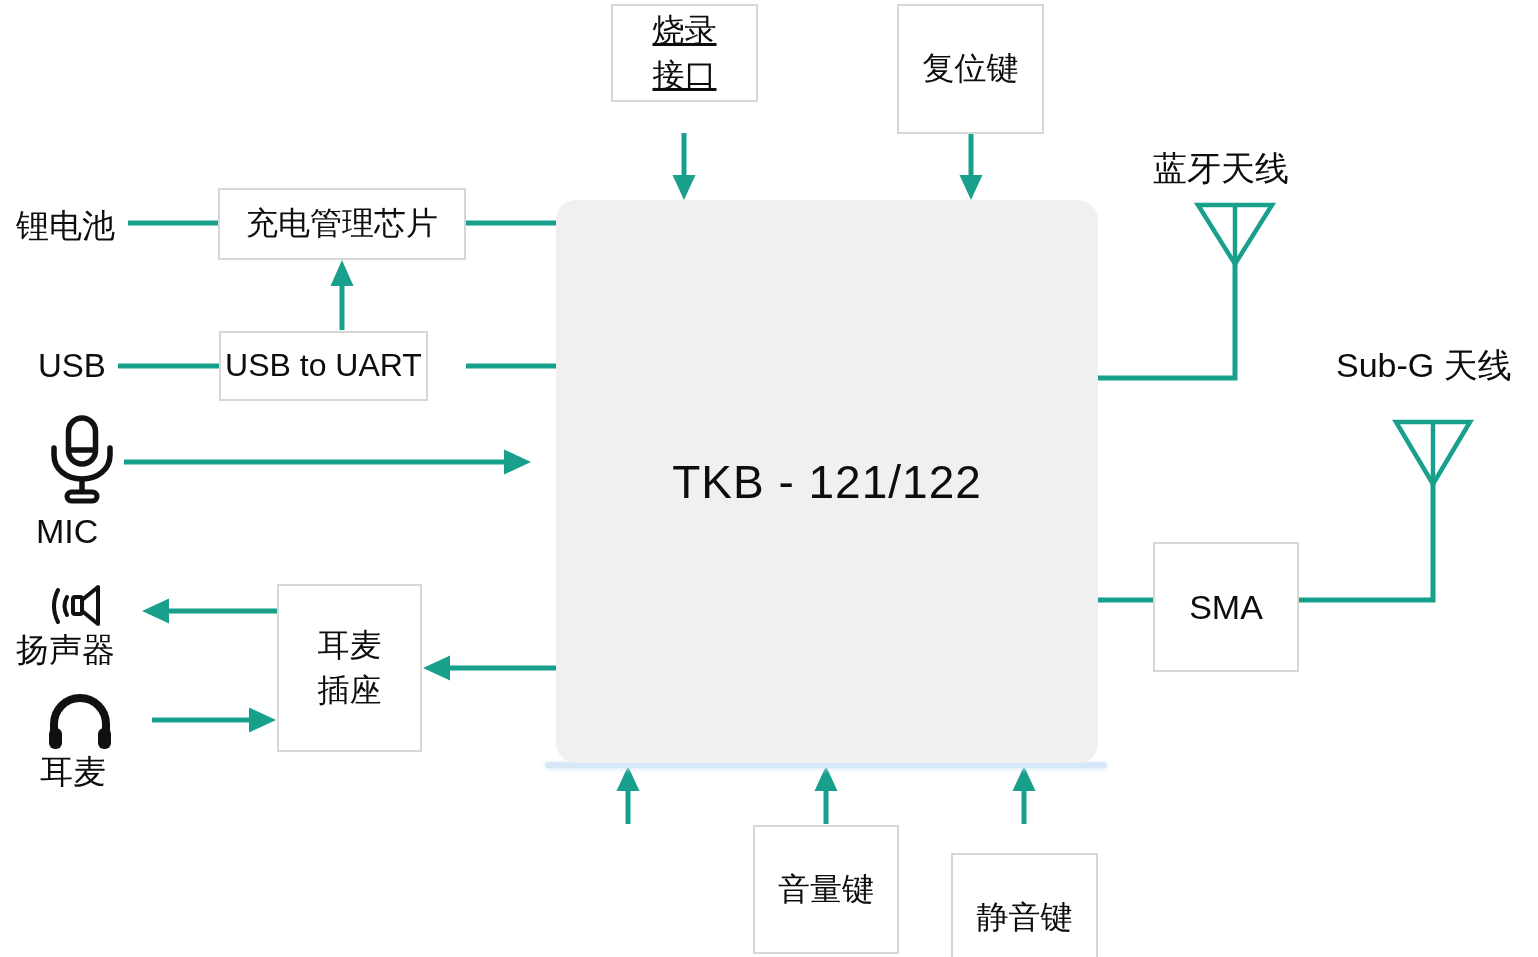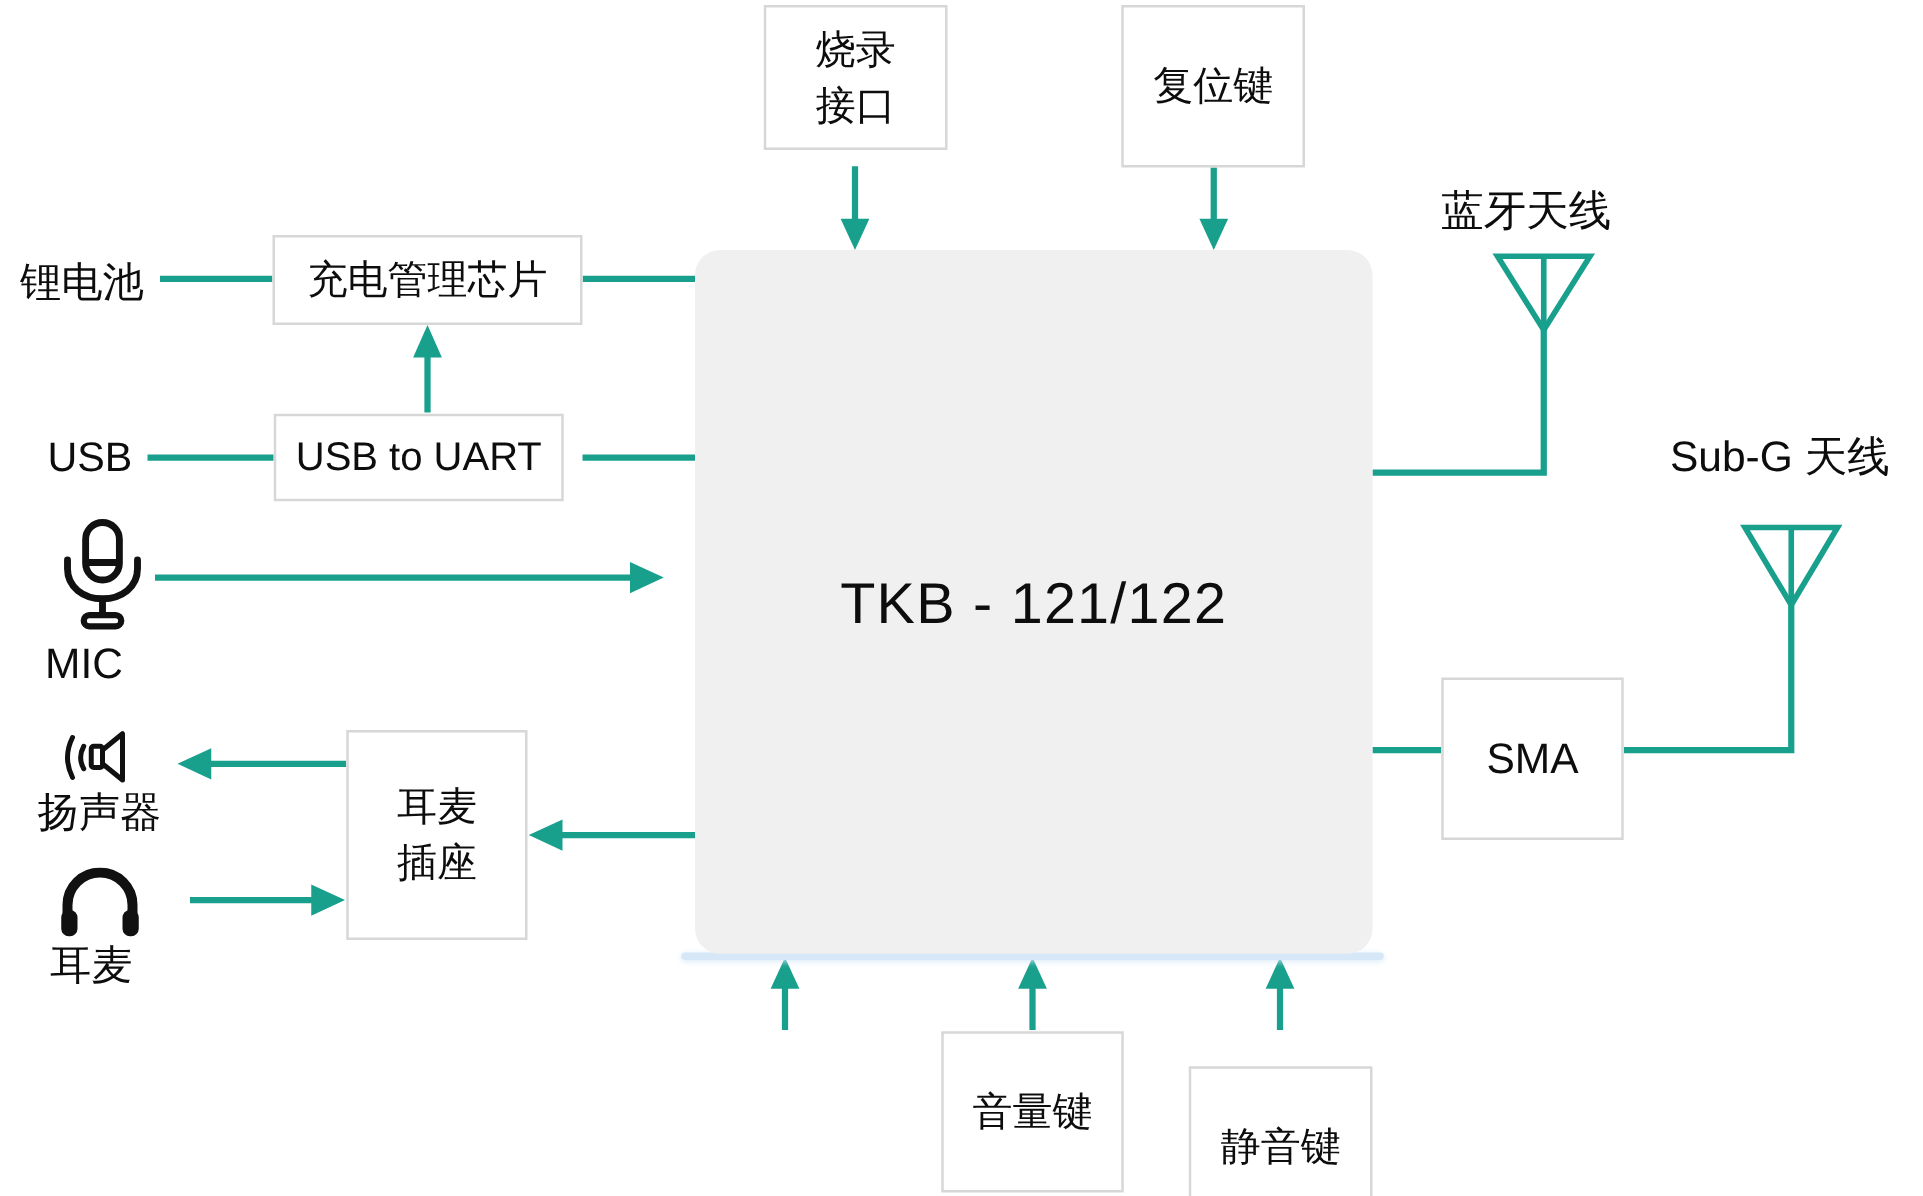--- a/index.html
+++ b/index.html
@@ -120,45 +120,45 @@
       <line class="ant" x1="1433" y1="422" x2="1433" y2="484"></line>
     </g>
   </svg>
 
   <div class="glow"></div>
 
   <div class="mainbox">
     <div class="title">TKB - 121/122</div>
   </div>
 
-  <div class="node" style="left:611px;top:4px;width:147px;height:116px;">烧录
+  <div class="node" style="left:611px;top:4px;width:147px;height:98px;text-decoration:underline;">烧录
 接口</div>
   <div class="node" style="left:897px;top:4px;width:147px;height:130px;">复位键</div>
 
   <div class="lbl" style="left:16px;top:204px;">锂电池</div>
   <div class="node" style="left:218px;top:188px;width:248px;height:72px;">充电管理芯片</div>
   <div class="lbl" style="left:38px;top:347px;">USB</div>
-  <div class="node" style="left:219px;top:331px;width:232px;height:70px;">USB to UART</div>
+  <div class="node" style="left:219px;top:331px;width:209px;height:70px;">USB to UART</div>
 
   <svg class="icon" style="left:44px;top:414px;" width="76" height="96" viewBox="0 0 76 96">
     <rect class="ink" x="24.5" y="4" width="27" height="46" rx="13.5" stroke-width="5.5"></rect>
     <line class="ink" x1="24.5" y1="36" x2="51.5" y2="36" stroke-width="5.5"></line>
     <path class="ink" d="M10,34 v7 c0,14.5 12.5,24 28,24 c15.5,0 28,-9.5 28,-24 v-7" stroke-width="5.5" stroke-linecap="round"></path>
     <line class="ink" x1="38" y1="65" x2="38" y2="78" stroke-width="5.5"></line>
     <rect class="ink" x="23" y="78" width="30" height="9" rx="4.5" stroke-width="5"></rect>
   </svg>
   <div class="lbl" style="left:36px;top:512px;font-size:34px;">MIC</div>
 
   <svg class="icon" style="left:48px;top:580px;" width="70" height="52" viewBox="0 0 70 52">
     <path class="ink" d="M10,10 q-8,16 0,32" stroke-width="4" stroke-linecap="round"></path>
     <path class="ink" d="M19,17 q-5,9 0,18" stroke-width="4" stroke-linecap="round"></path>
     <rect class="ink" x="25" y="17" width="9" height="17" rx="2" stroke-width="4"></rect>
     <path class="ink" d="M34,20 L50,7 L50,44 L34,31 Z" stroke-width="4" stroke-linejoin="round"></path>
   </svg>
-  <div class="lbl" style="left:16px;top:628px;margin-left:14px;">扬声器</div>
+  <div class="lbl" style="left:16px;top:628px;">扬声器</div>
 
   <div class="node" style="left:277px;top:584px;width:145px;height:168px;">耳麦
 插座</div>
 
   <svg class="icon" style="left:44px;top:694px;" width="72" height="58" viewBox="0 0 72 58">
     <path class="ink" d="M10,46 V30 a26,26 0 0 1 52,0 V46" stroke-width="8" stroke-linecap="round"></path>
     <rect x="5" y="34" width="13" height="21" rx="6" fill="#111"></rect>
     <rect x="54" y="34" width="13" height="21" rx="6" fill="#111"></rect>
   </svg>
   <div class="lbl" style="left:40px;top:750px;">耳麦</div>

